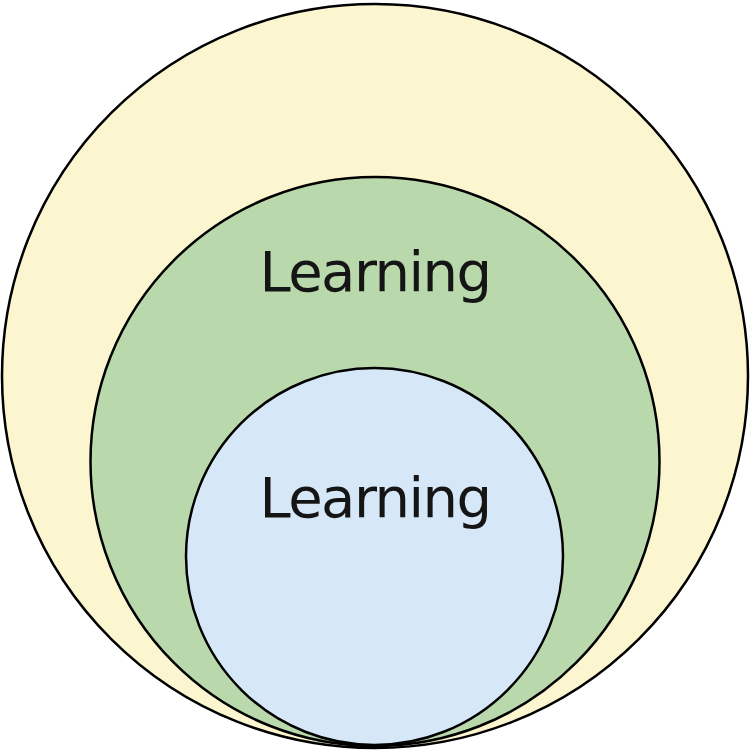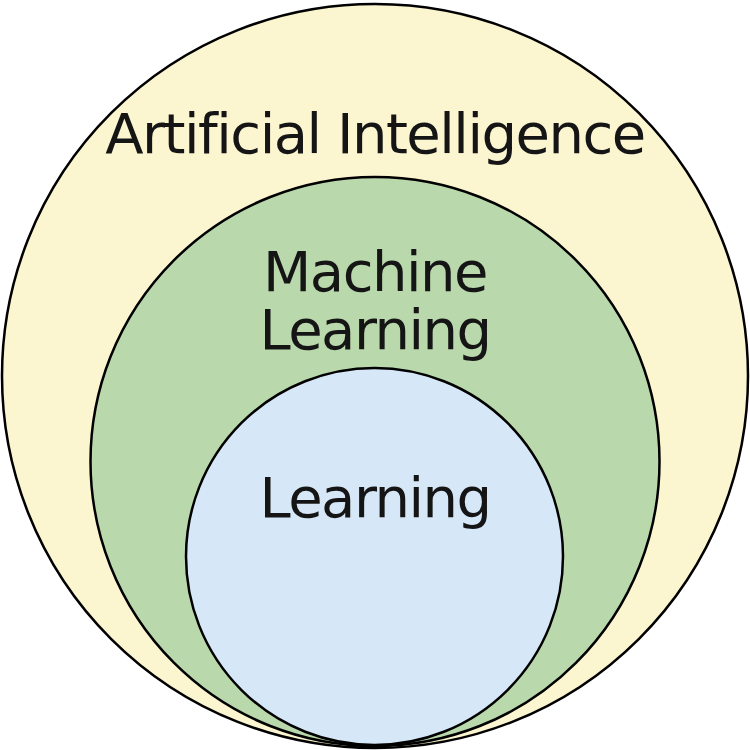--- a/index.html
+++ b/index.html
@@ -43,26 +43,22 @@
 <body>
 
 <div class="canvas">
 
   <svg class="diagram-svg" width="750" height="750" viewBox="0 0 750 750">
     <ellipse cx="375" cy="376" rx="373" ry="372" stroke-width="2.5" fill="#FBF5D0" stroke="#000000"></ellipse>
     <ellipse cx="375" cy="461.5" rx="284.5" ry="284.5" stroke-width="2.5" fill="#B9D8AC" stroke="#000000"></ellipse>
     <ellipse cx="374.5" cy="556.5" rx="188.5" ry="188.5" stroke-width="2.5" fill="#D6E8F8" stroke="#000000"></ellipse>
   </svg>
 
-  <div class="label label-ai">
-    <span class="line">Artificial Intelligence</span>
-  </div>
 
   <div class="label label-ml">
-    <span class="line">Machine</span>
     <span class="line">Learning</span>
   </div>
 
   <div class="label label-dl">
     <span class="line">Learning</span>
   </div>
 
 </div>
 
 </body></html>

